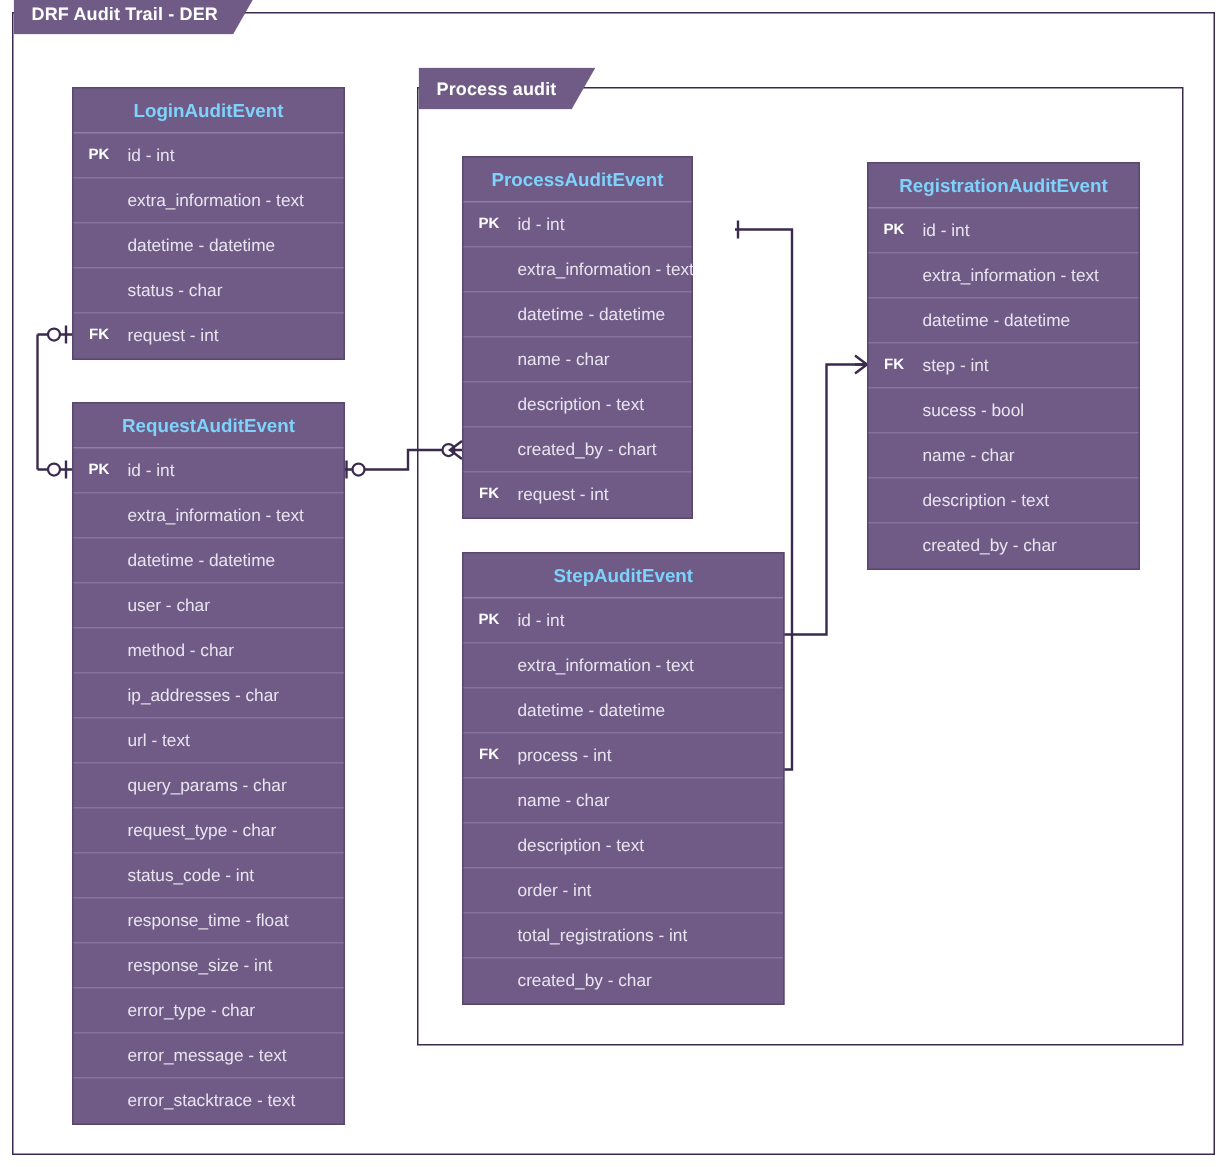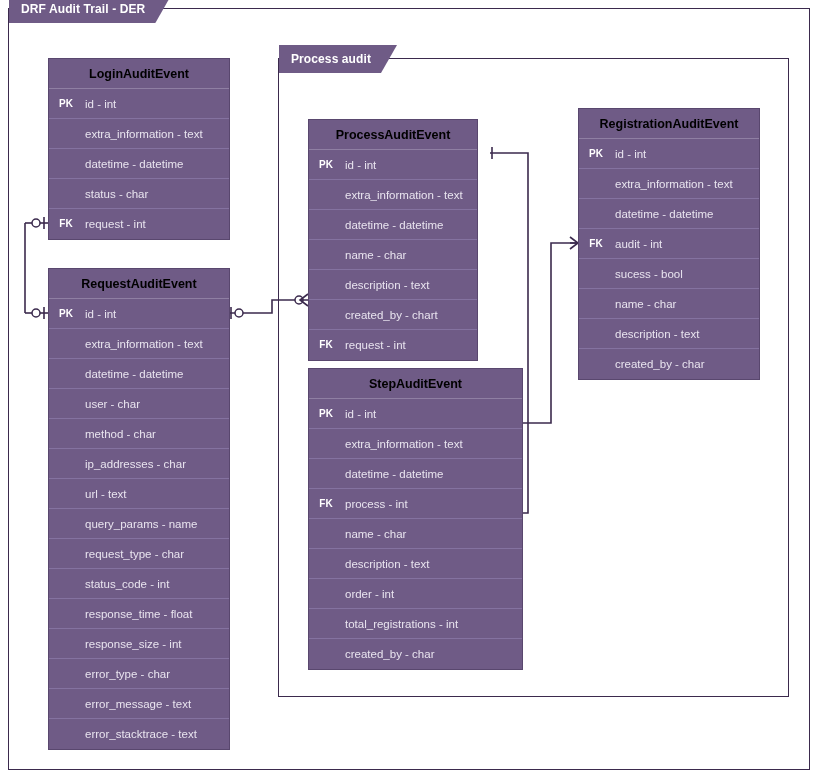--- a/index.html
+++ b/index.html
@@ -46,21 +46,21 @@
     position: absolute;
     background: #6f5b86;
     border: 1px solid #59476e;
     box-sizing: border-box;
     z-index: 5;
   }
   .entity-title {
     height: 30px;
     line-height: 30px;
     text-align: center;
-    color: #000000;
+    color: #7dd3fc;
     font-size: 12.5px;
     font-weight: bold;
     border-bottom: 1px solid #8f7fa3;
     box-sizing: border-box;
   }
   .entity-row {
     height: 30px;
     line-height: 30px;
     box-sizing: border-box;
     border-bottom: 1px solid #8472a0;
@@ -194,21 +194,21 @@
     <div class="entity-row">
       <span class="row-key"></span>
       <span class="row-name">ip_addresses - char</span>
     </div>
     <div class="entity-row">
       <span class="row-key"></span>
       <span class="row-name">url - text</span>
     </div>
     <div class="entity-row">
       <span class="row-key"></span>
-      <span class="row-name">query_params - name</span>
+      <span class="row-name">query_params - char</span>
     </div>
     <div class="entity-row">
       <span class="row-key"></span>
       <span class="row-name">request_type - char</span>
     </div>
     <div class="entity-row">
       <span class="row-key"></span>
       <span class="row-name">status_code - int</span>
     </div>
     <div class="entity-row">
@@ -226,21 +226,21 @@
     <div class="entity-row">
       <span class="row-key"></span>
       <span class="row-name">error_message - text</span>
     </div>
     <div class="entity-row">
       <span class="row-key"></span>
       <span class="row-name">error_stacktrace - text</span>
     </div>
   </div>
 
-  <div class="entity" style="left:308px; top:119px; width:170px;">
+  <div class="entity" style="left:308px; top:104px; width:154px;">
     <div class="entity-title">ProcessAuditEvent</div>
     <div class="entity-row">
       <span class="row-key">PK</span>
       <span class="row-name">id - int</span>
     </div>
     <div class="entity-row">
       <span class="row-key"></span>
       <span class="row-name">extra_information - text</span>
     </div>
     <div class="entity-row">
@@ -274,21 +274,21 @@
     <div class="entity-row">
       <span class="row-key"></span>
       <span class="row-name">extra_information - text</span>
     </div>
     <div class="entity-row">
       <span class="row-key"></span>
       <span class="row-name">datetime - datetime</span>
     </div>
     <div class="entity-row">
       <span class="row-key">FK</span>
-      <span class="row-name">audit - int</span>
+      <span class="row-name">step - int</span>
     </div>
     <div class="entity-row">
       <span class="row-key"></span>
       <span class="row-name">sucess - bool</span>
     </div>
     <div class="entity-row">
       <span class="row-key"></span>
       <span class="row-name">name - char</span>
     </div>
     <div class="entity-row">

